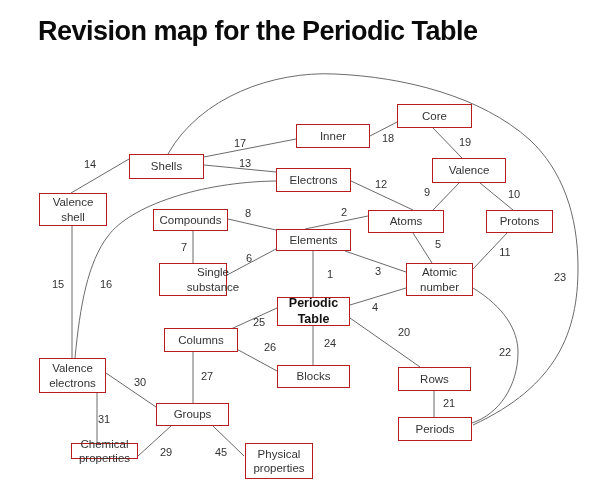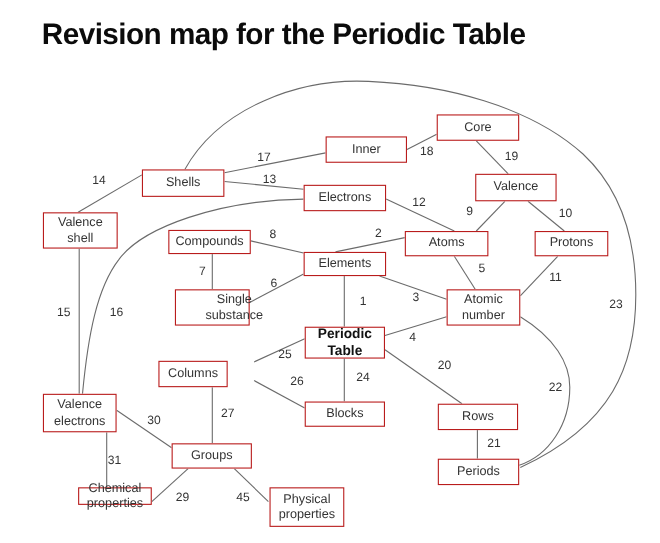--- a/index.html
+++ b/index.html
@@ -76,21 +76,21 @@
       <div class="node" style="left: 276px; top: 168px; width: 75px; height: 24px;">Electrons</div>
       <div class="node" style="left: 153px; top: 209px; width: 75px; height: 22px;">Compounds</div>
       <div class="node" style="left: 276px; top: 229px; width: 75px; height: 22px;">Elements</div>
       <div class="node" style="left: 368px; top: 210px; width: 76px; height: 23px;">Atoms</div>
       <div class="node" style="left: 486px; top: 210px; width: 67px; height: 23px;">Protons</div>
       <div class="node" style="left: 159px; top: 263px; width: 68px; height: 33px; padding-left: 40px;">Single
 substance</div>
       <div class="node" style="left: 406px; top: 263px; width: 67px; height: 33px;">Atomic
 number</div>
       <div class="node bold" style="left: 277px; top: 297px; width: 73px; height: 29px;">Periodic Table</div>
-      <div class="node" style="left: 144px; top: 328px; width: 63px; height: 24px;">Columns</div>
+      <div class="node" style="left: 164px; top: 328px; width: 74px; height: 24px;">Columns</div>
       <div class="node" style="left: 277px; top: 365px; width: 73px; height: 23px;">Blocks</div>
       <div class="node" style="left: 398px; top: 367px; width: 73px; height: 24px;">Rows</div>
       <div class="node" style="left: 398px; top: 417px; width: 74px; height: 24px;">Periods</div>
       <div class="node" style="left: 39px; top: 358px; width: 67px; height: 35px;">Valence
 electrons</div>
       <div class="node" style="left: 156px; top: 403px; width: 73px; height: 23px;">Groups</div>
       <div class="node" style="left: 71px; top: 443px; width: 67px; height: 16px;">Chemical
 properties</div>
       <div class="node" style="left: 245px; top: 443px; width: 68px; height: 36px;">Physical
 properties</div>

